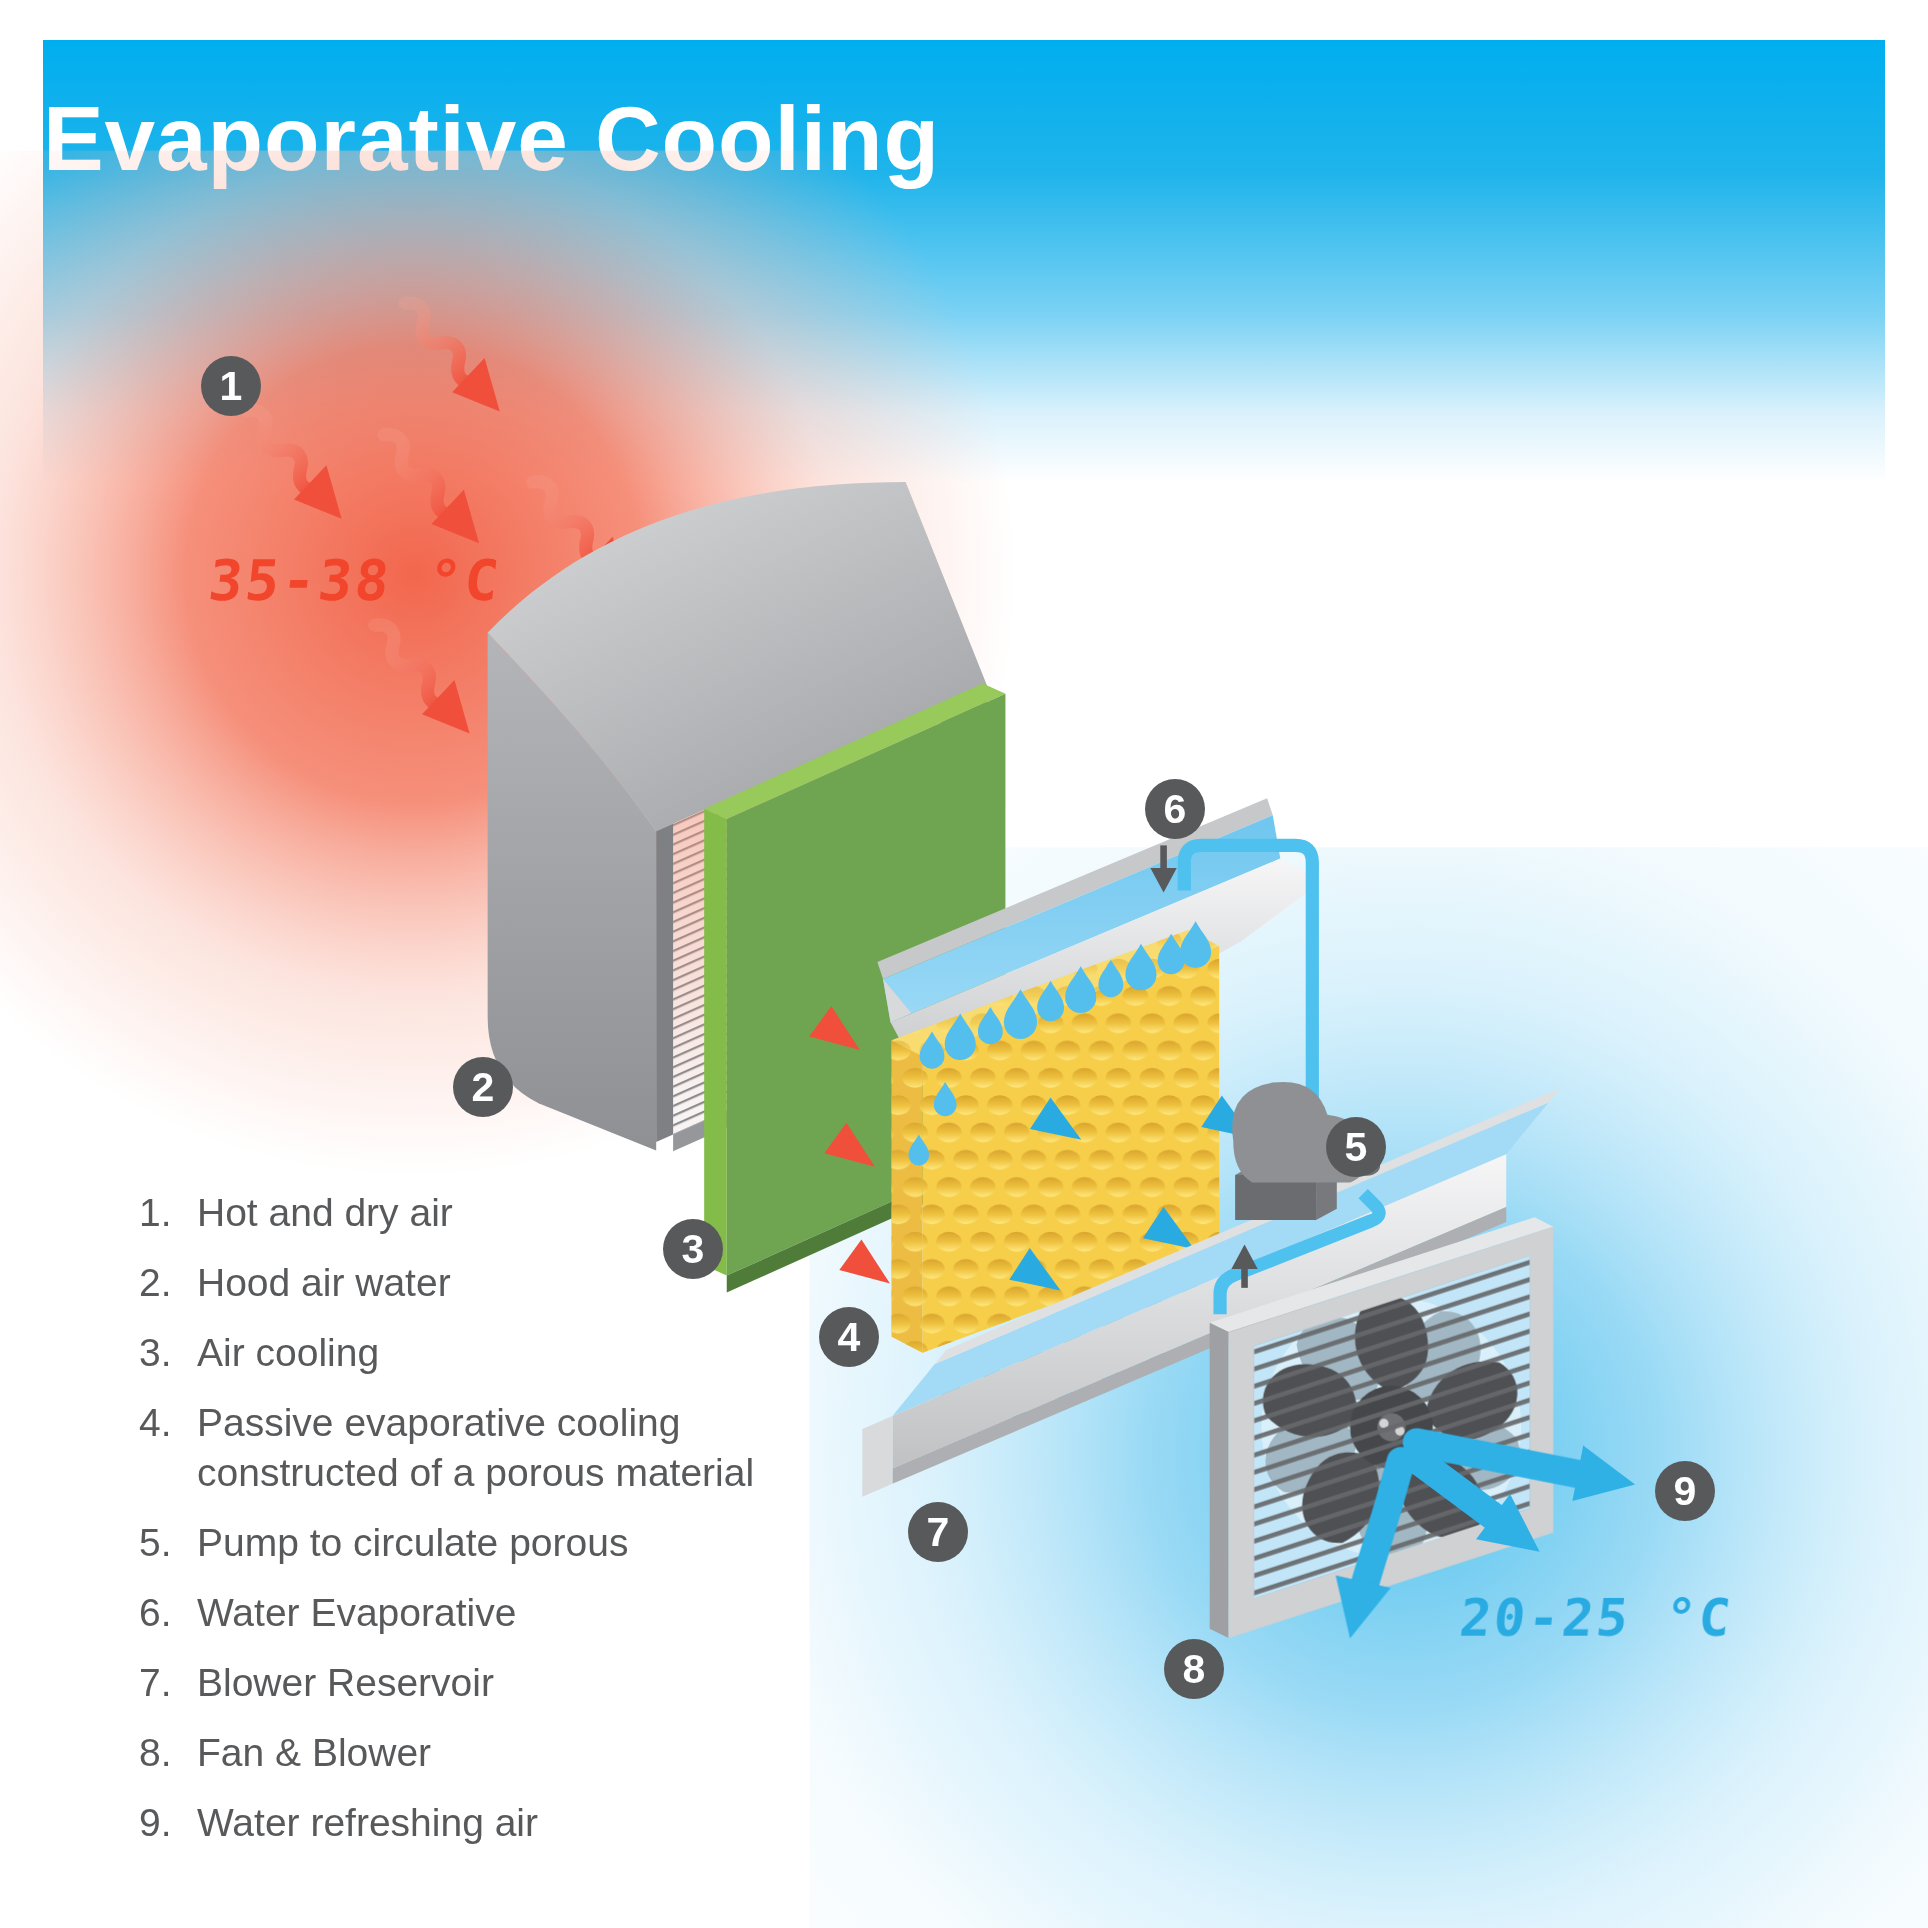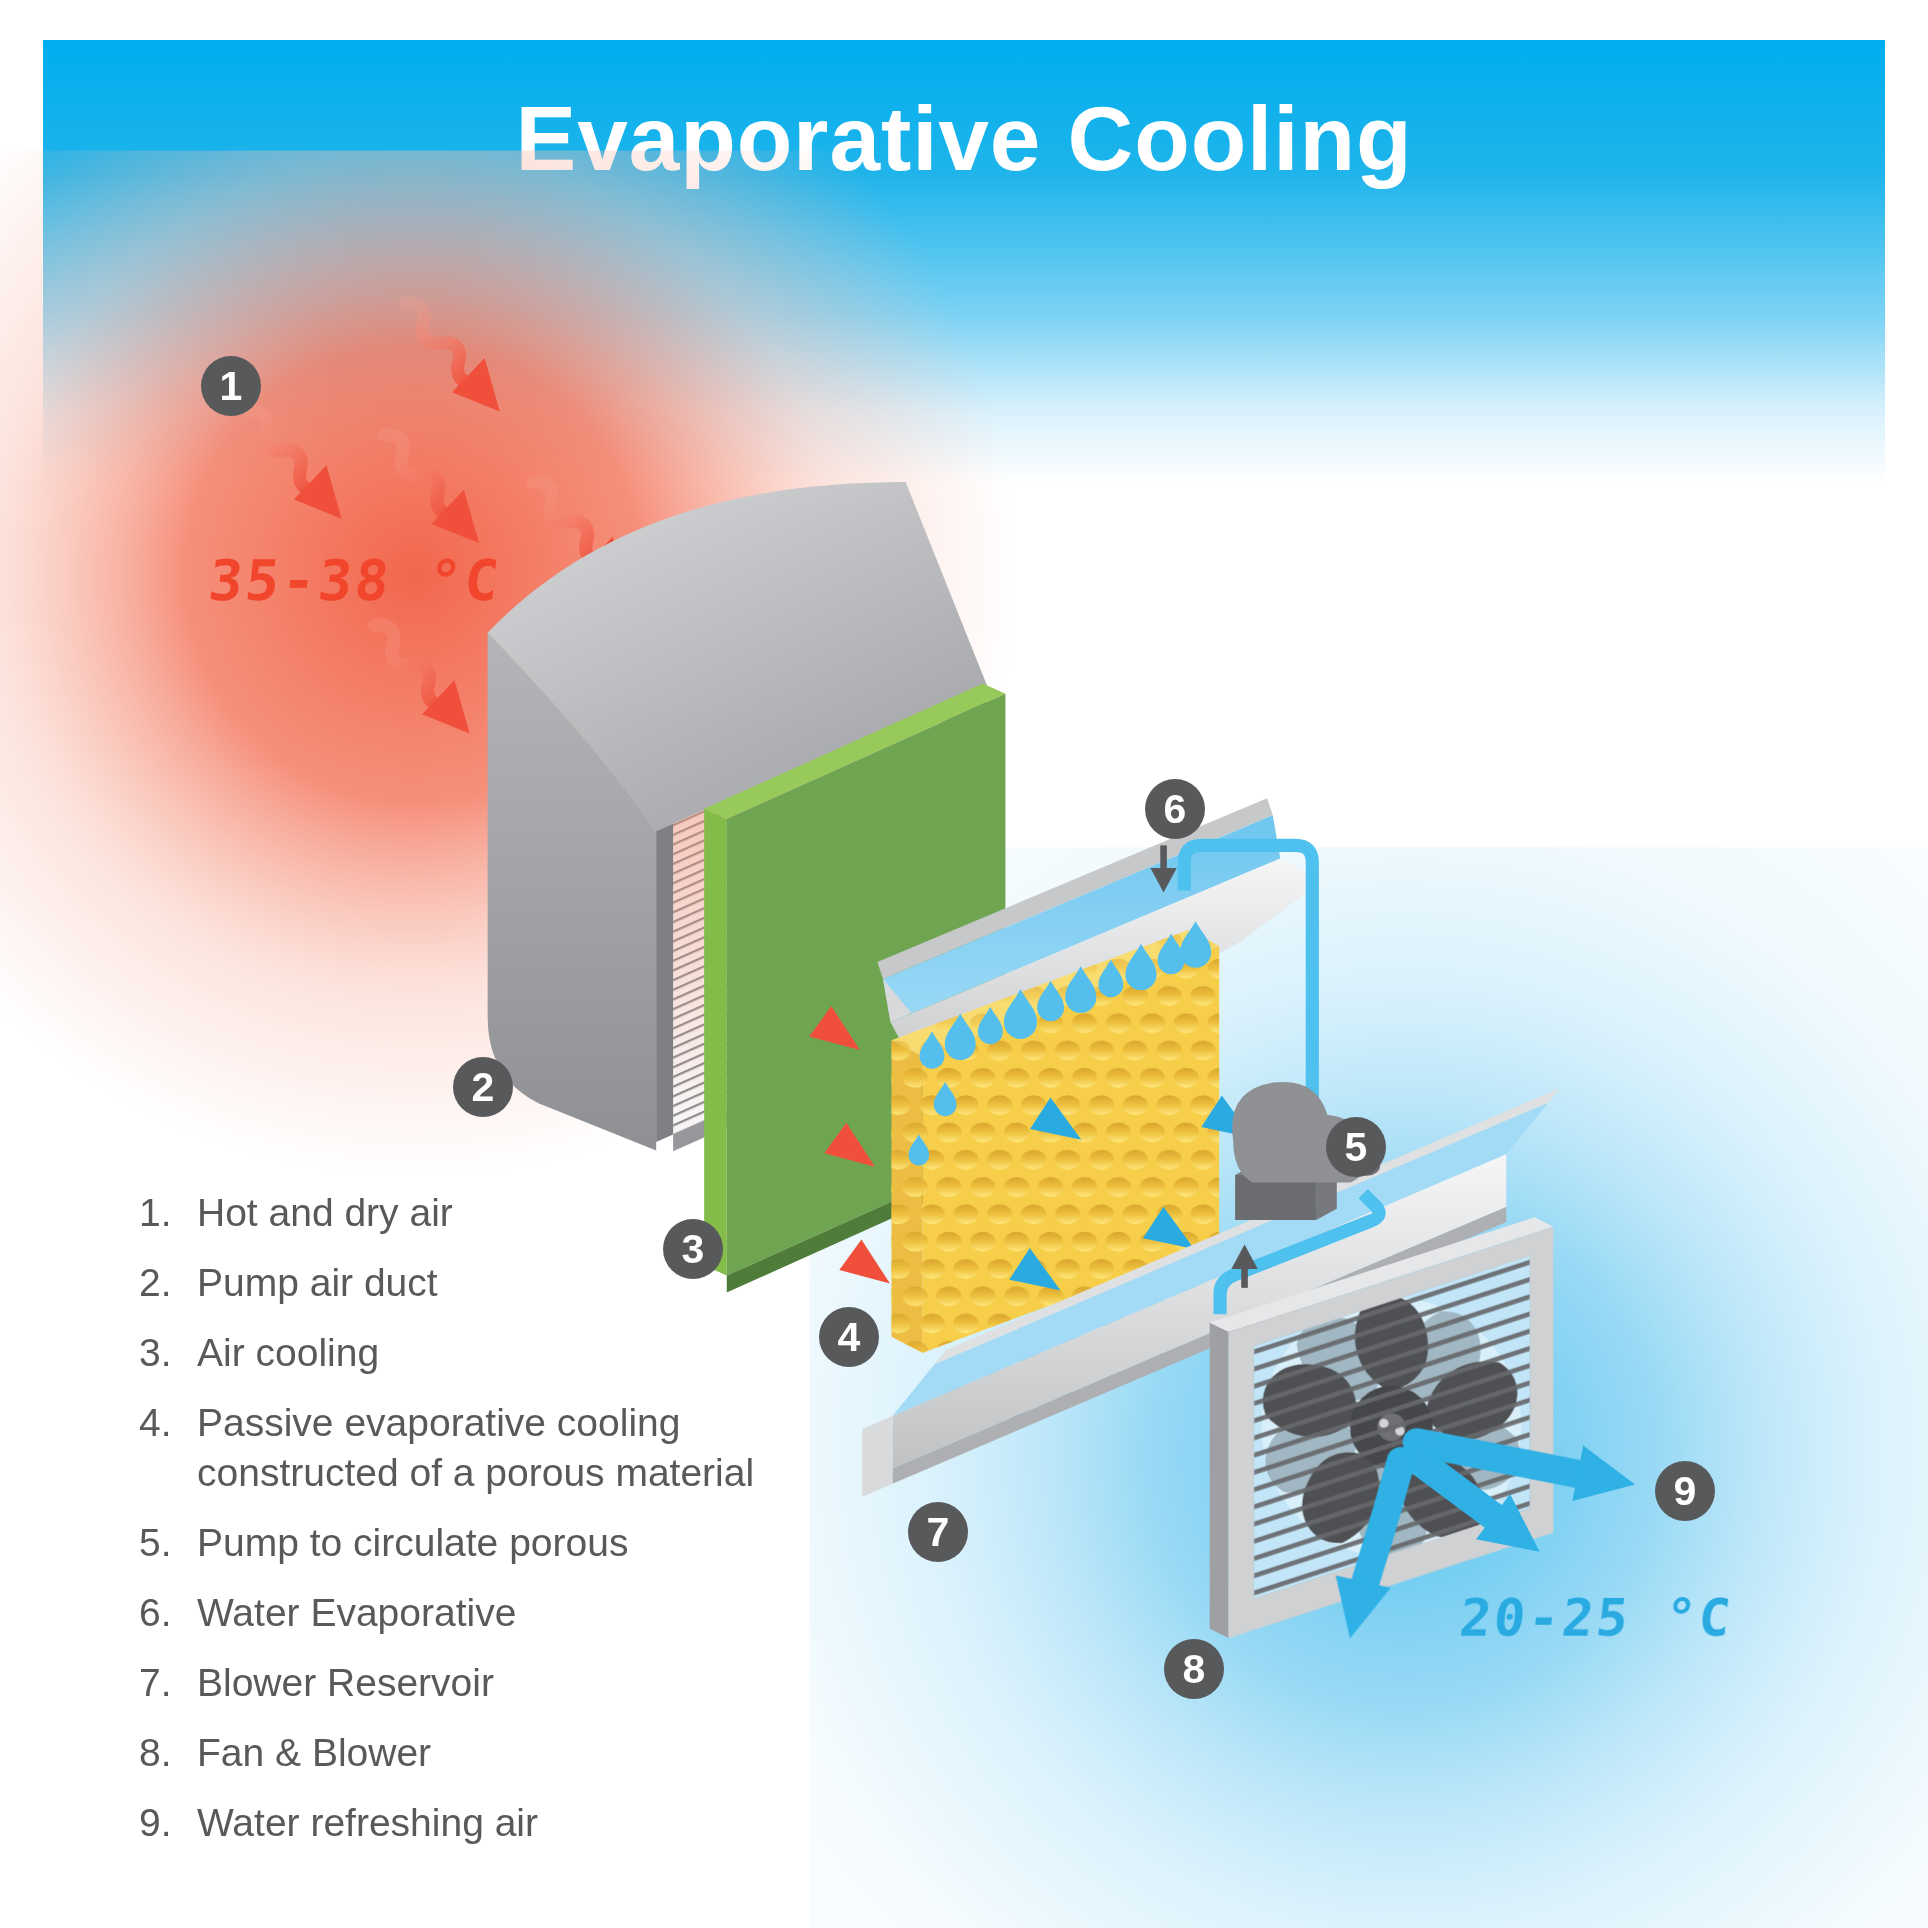--- a/index.html
+++ b/index.html
@@ -1,20 +1,20 @@
 <!DOCTYPE html>
 <html style="font-size:15px"><head>
 <meta charset="utf-8">
 <style>
   html,body{margin:0;padding:0}
   body{width:1928px;height:1928px;position:relative;overflow:hidden;background:#fff;
        font-family:"Liberation Sans",sans-serif;}
   .header{position:absolute;left:43px;right:43px;top:40px;height:443px;z-index:1;
           background:linear-gradient(to bottom,#00AEEF 0%,#1FB4EB 30%,#7BD2F4 62%,#D9F1FC 84%,rgba(255,255,255,0) 100%);}
-  .title{margin-top:47px;text-align:center;font-size:91px;font-weight:bold;color:#ffffff;letter-spacing:0.9px;}
+  .title{margin-top:47px;font-size:91px;font-weight:bold;color:#ffffff;letter-spacing:0.9px;}
   svg.diagram{position:absolute;left:0;top:0;z-index:2;}
   .badge{position:absolute;width:60px;height:60px;border-radius:50%;background:#58595B;color:#fff;
          font-size:41px;font-weight:bold;display:flex;align-items:center;justify-content:center;z-index:5;}
   .temp{position:absolute;font-family:"DejaVu Sans Mono",monospace;font-weight:bold;z-index:5;
         letter-spacing:2.8px;transform:skewX(-6deg);white-space:nowrap;}
   .temp-hot{left:209px;top:548px;font-size:56px;color:#F1452C;}
   .temp-cold{left:1460px;top:1588px;font-size:52px;color:#29ABE2;}
   .legend{position:absolute;left:139px;top:1188px;width:650px;z-index:5;color:#58595B;}
   .lrow{display:flex;margin-bottom:20px;font-size:39px;line-height:50px;}
   .lnum{width:58px;flex:none;}
@@ -278,21 +278,21 @@
 <div class="badge" style="left:1164px;top:1639px;">8</div>
 <div class="badge" style="left:1655px;top:1461px;">9</div>
 
 <div class="legend">
   <div class="lrow">
       <span class="lnum">1.</span>
       <span class="llabel">Hot and dry air</span>
     </div>
   <div class="lrow">
       <span class="lnum">2.</span>
-      <span class="llabel">Pump air duct</span>
+      <span class="llabel">Hood air water</span>
     </div>
   <div class="lrow">
       <span class="lnum">3.</span>
       <span class="llabel">Air cooling</span>
     </div>
   <div class="lrow">
       <span class="lnum">4.</span>
       <span class="llabel">Passive evaporative cooling constructed of a porous material</span>
     </div>
   <div class="lrow">

